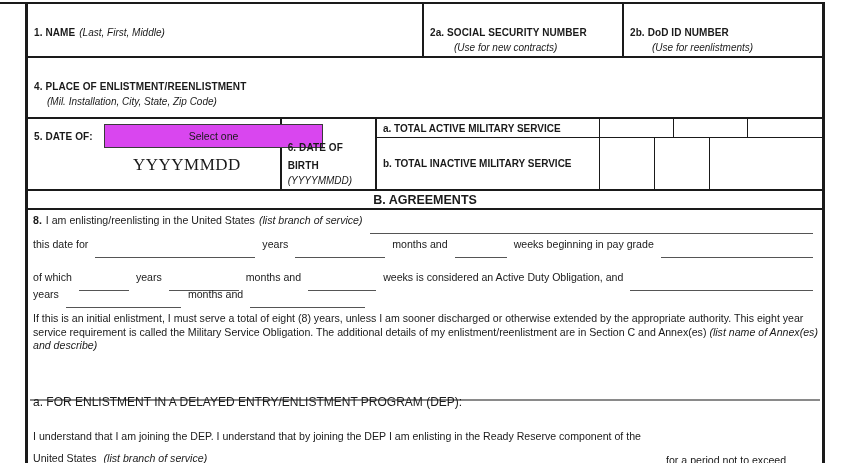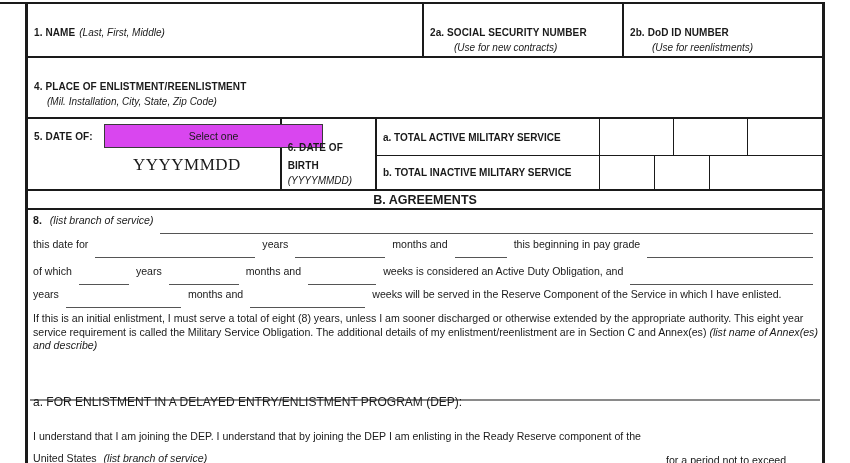--- a/index.html
+++ b/index.html
@@ -56,21 +56,21 @@
   }
   .date-format {
     position: absolute; left: 105px; top: 36px;
     font-family: "Liberation Serif", serif; font-size: 17px; letter-spacing: 0.5px;
   }
 
   
   .pt { display: flex; flex-direction: column; height: 100%; }
   .pt-row { display: flex; align-items: stretch; }
   .pt-head { height: 25px; border-bottom: 2px solid #1a1a1a; }
-  .pt-a { height: 37px; border-bottom: 1.5px solid #1a1a1a; gap: 19px; }
+  .pt-a { height: 19px; border-bottom: 1.5px solid #1a1a1a; gap: 19px; }
   .pt-b { flex: 1; }
   .pt-c { border-right: 1.5px solid #1a1a1a; display: flex; align-items: center; }
   .pt-c.last { border-right: none; }
   .pt-label { width: 223px; padding-left: 6px; font-weight: bold; font-size: 10px; }
   .pt-head .pt-label { font-size: 10.5px; }
   .pt-col { width: 55px; justify-content: center; font-weight: bold; font-size: 10.5px; }
   .pt-val { width: 55px; }
   .pt-col.last, .pt-val.last { flex: 1; }
 
   
@@ -80,21 +80,21 @@
     text-align: center; font-weight: bold; font-size: 12.5px; line-height: 18px;
   }
 
   
   .fline {
     position: absolute; left: 5px; width: 787px; height: 16px;
     display: flex; align-items: baseline; font-size: 10.6px; white-space: nowrap;
   }
   .fl1 { top: 210px; }
   .fl2 { top: 234px; }
-  .fl3 { top: 261px; }
+  .fl3 { top: 267px; }
   .fl4 { top: 284px; }
   .t { flex: none; }
   .bold { font-weight: bold; }
   .it { font-style: italic; }
   .num { margin-right: 4px; }
   .blk {
     flex: none; height: 12px; align-self: flex-end;
     border-bottom: 1.8px solid #555555;
     margin: 0 7px; position: relative; top: 4px;
   }
@@ -171,52 +171,52 @@
             <div class="pt-c pt-val last"></div>
           </div>
         </div>
       </div>
     </div>
 
     <div class="b-bar">B. AGREEMENTS</div>
 
     <div class="fline fl1">
       <span class="t bold num">8.</span>
+      <span class="t">I am enlisting/reenlisting in the United States</span>
       <span class="t it hint-inline">(list branch of service)</span>
       <span class="blk grow"></span>
     </div>
 
     <div class="fline fl2">
       <span class="t">this date for</span>
       <span class="blk w160"></span>
       <span class="t">years</span>
       <span class="blk w90"></span>
       <span class="t">months and</span>
       <span class="blk w52"></span>
-      <span class="t">this beginning in pay grade</span>
+      <span class="t">weeks beginning in pay grade</span>
       <span class="blk grow"></span>
     </div>
 
     <div class="fline fl3">
       <span class="t">of which</span>
       <span class="blk w50"></span>
       <span class="t">years</span>
       <span class="blk w70"></span>
       <span class="t">months and</span>
       <span class="blk w68"></span>
       <span class="t">weeks is considered an Active Duty Obligation, and</span>
       <span class="blk grow"></span>
     </div>
 
     <div class="fline fl4">
       <span class="t">years</span>
       <span class="blk w115"></span>
       <span class="t">months and</span>
       <span class="blk w115"></span>
-      <span class="t">weeks will be served in the Reserve Component of the Service in which I have enlisted.</span>
     </div>
 
     <div class="para">
       <span>If this is an initial enlistment, I must serve a total of eight (8) years, unless I am sooner discharged or otherwise extended by the appropriate authority. This eight year service requirement is called the Military Service Obligation. The additional details of my enlistment/reenlistment are in Section C and Annex(es)</span>
       <span class="it">(list name of Annex(es) and describe)</span>
     </div>
 
     <div class="hr-rule"></div>
 
     <div class="dep-title">a. FOR ENLISTMENT IN A DELAYED ENTRY/ENLISTMENT PROGRAM (DEP):</div>

